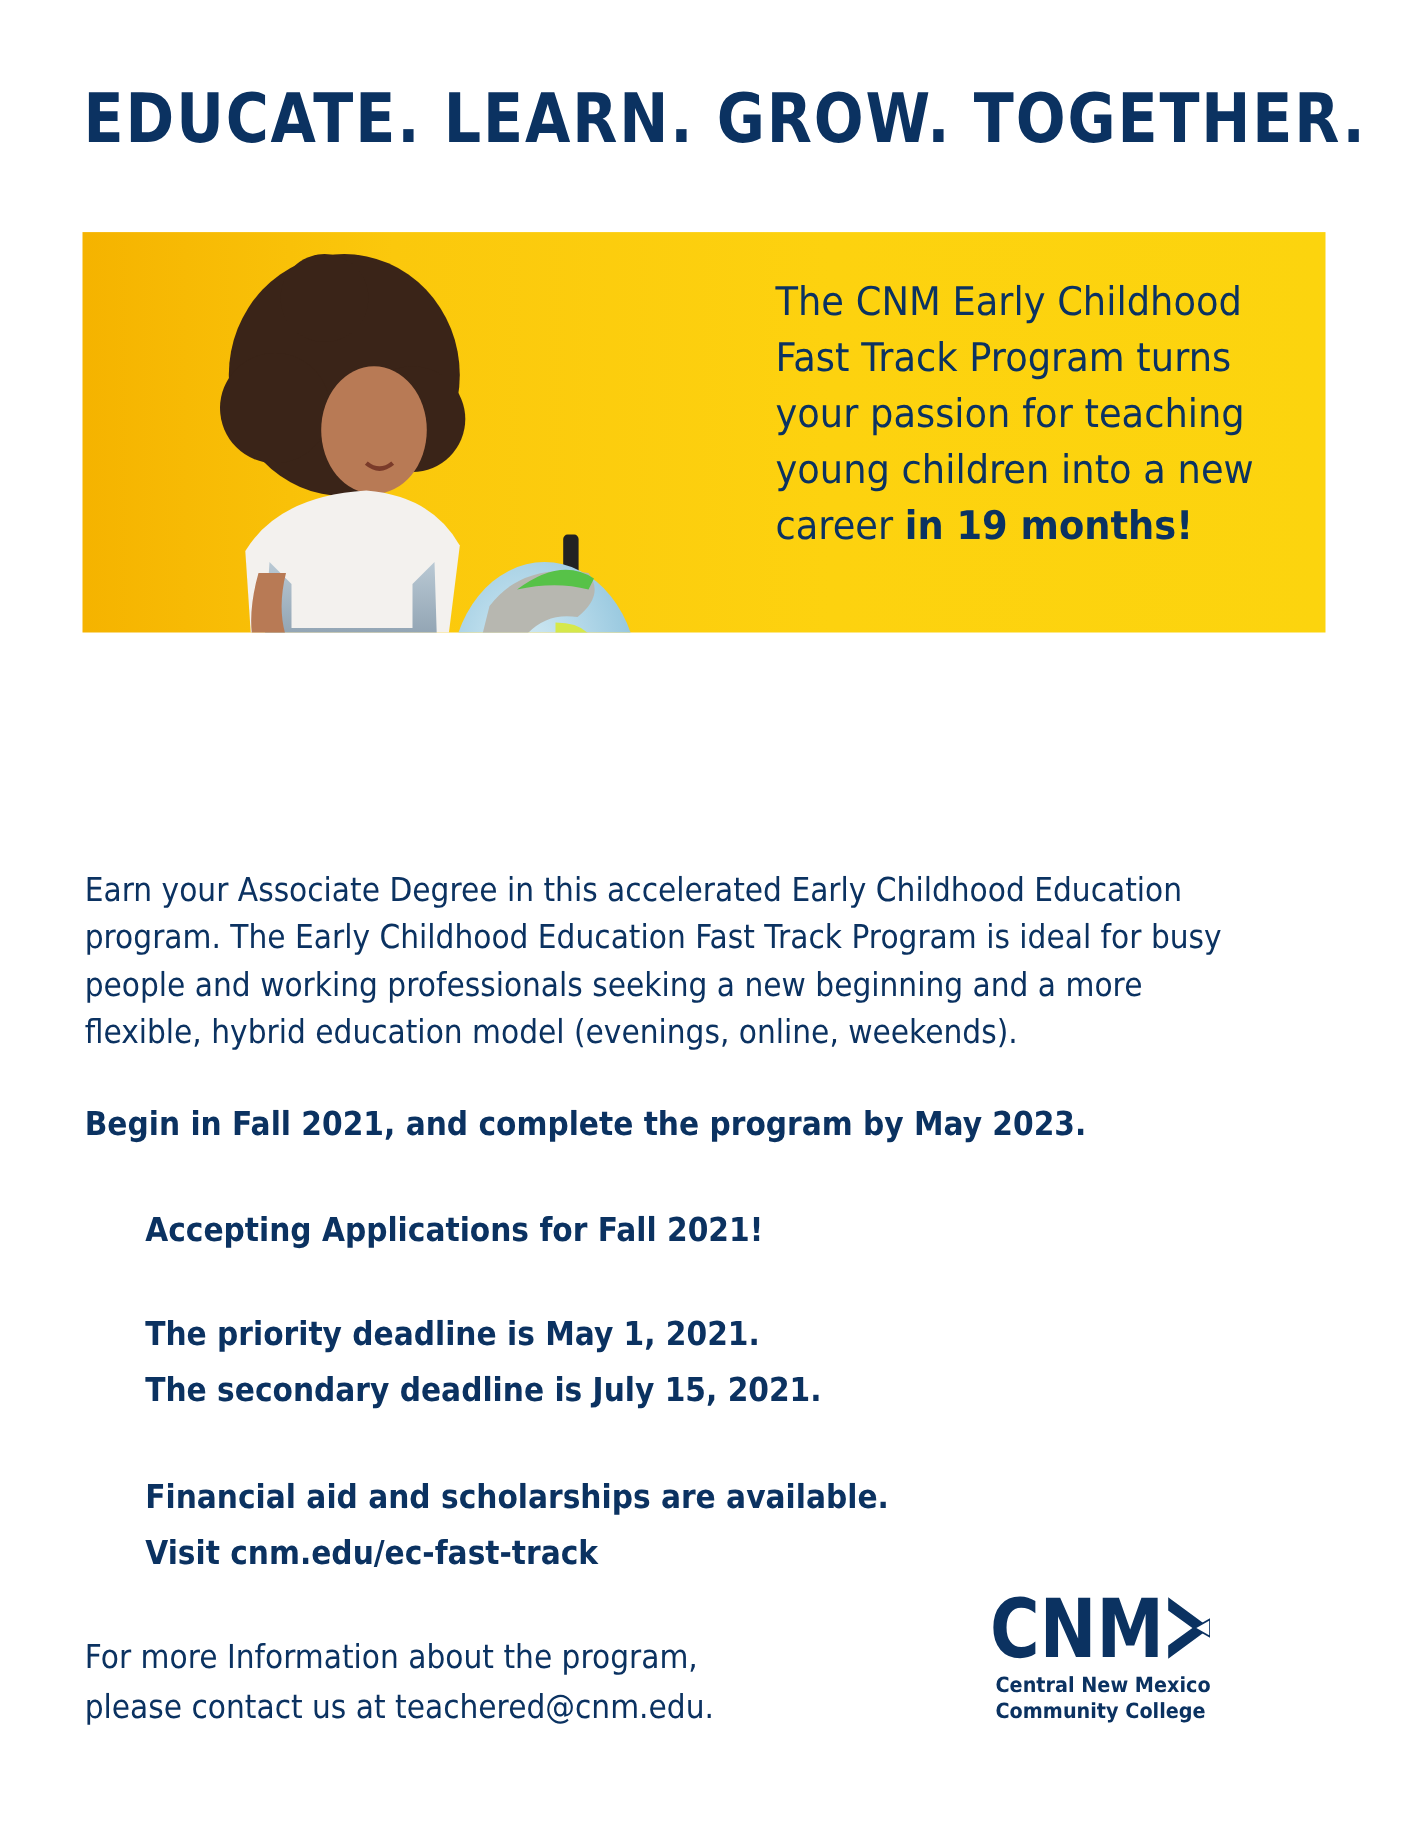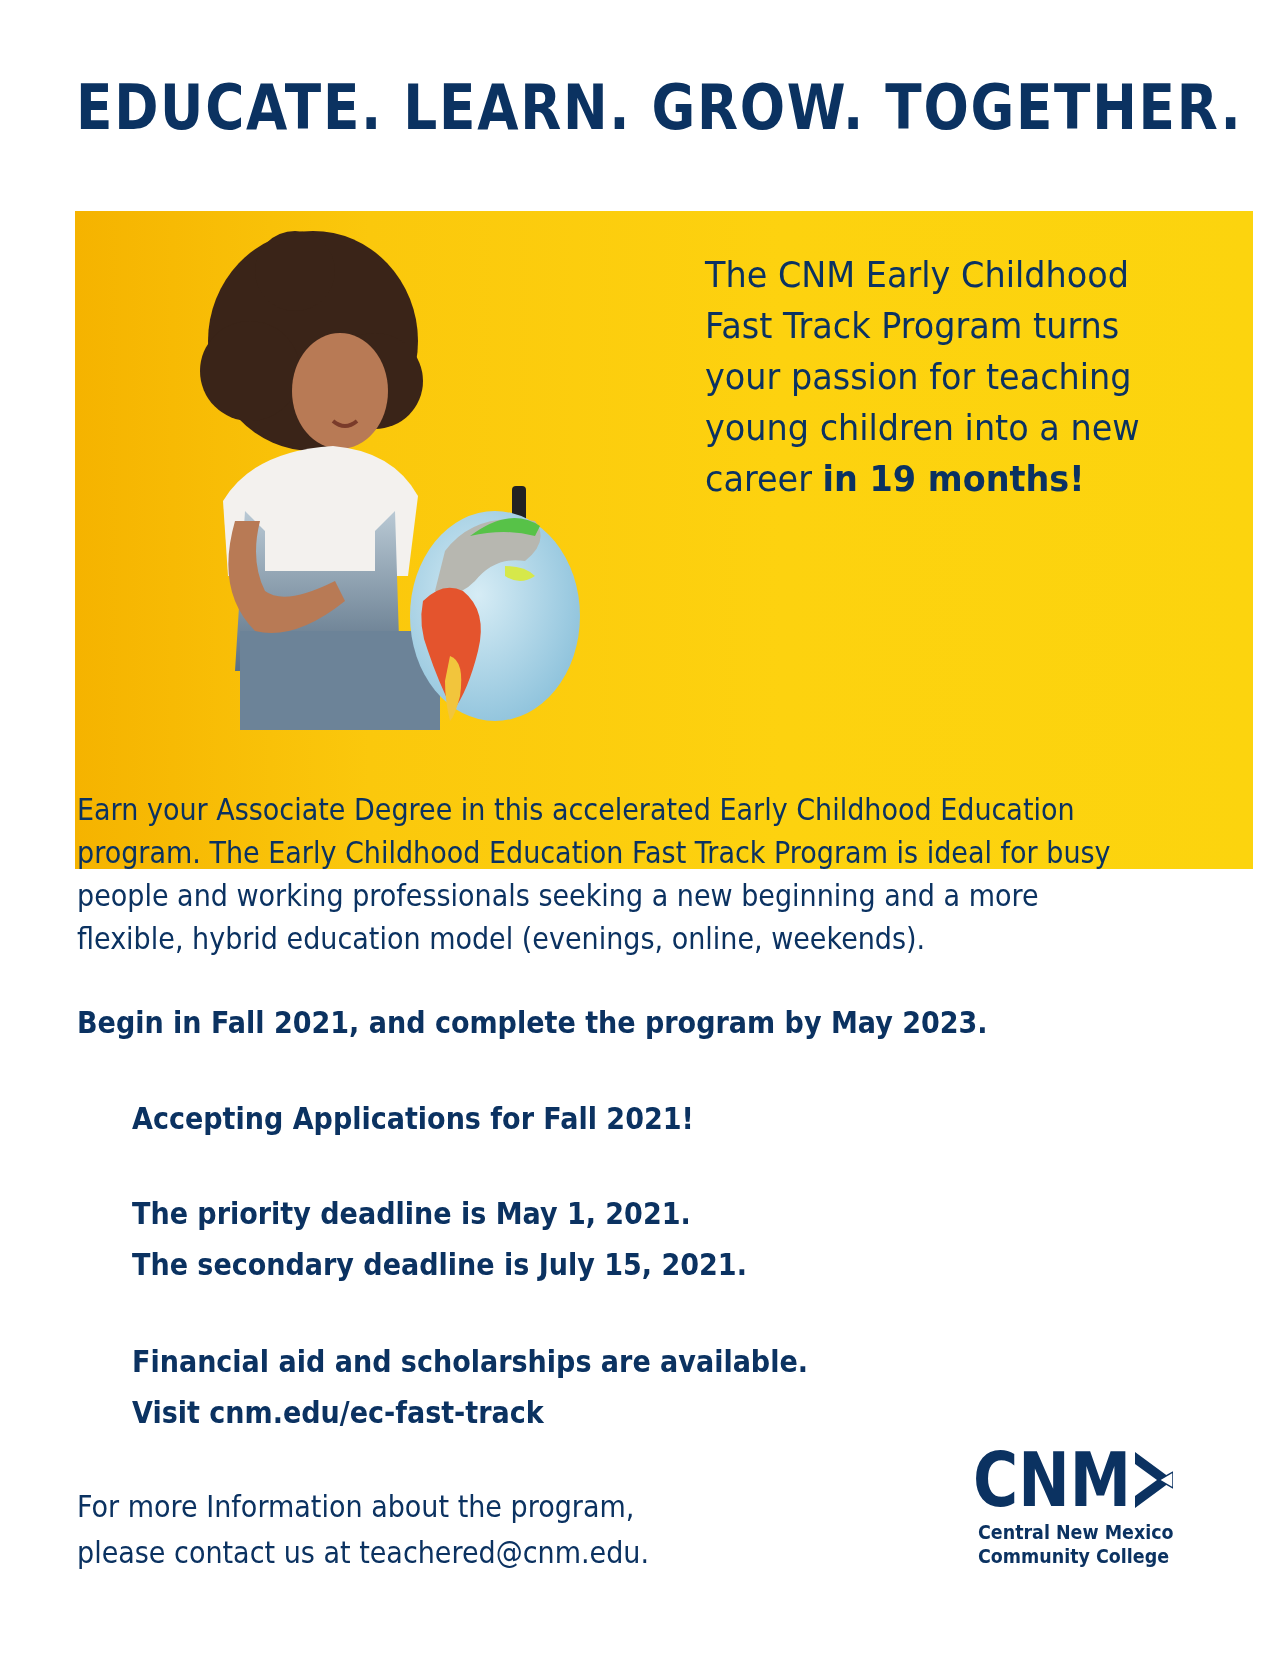--- a/index.html
+++ b/index.html
@@ -9,24 +9,23 @@
     color: #0b3261;
   }
   .headline {
     position: absolute; left: 76px; top: 70px; margin: 0;
     font-family: "DejaVu Sans", sans-serif;
     font-weight: bold; font-size: 62px; letter-spacing: 2px;
     transform: scaleX(0.86); transform-origin: left top;
     color: #0b3261; white-space: nowrap; line-height: 76px;
   }
   .banner {
-    position: absolute; left: 75px; top: 211px; width: 1130px; height: 658px;
+    position: absolute; left: 75px; top: 211px; width: 1130px; height: 364px;
     background: linear-gradient(90deg, #f5b300 0%, #fbc80c 25%, #fdd20f 60%, #fcd40e 100%);
     overflow: hidden;
-    padding-left: 48px;
   }
   .banner .photo {
     position: absolute; left: 0; top: 0; width: 600px; height: 519px;
   }
   .banner-text {
     position: absolute; left: 630px; top: 38px; width: 480px;
     font-size: 36px; line-height: 51px; color: #0b3261;
     transform: scaleX(0.93); transform-origin: left top;
   }
   .banner-text b { font-weight: bold; }
@@ -49,21 +48,21 @@
   .deadlines { top: 1188px; }
   .aid { top: 1336px; }
   .aid a { color: #0b3261; text-decoration: none; }
   .contact {
     position: absolute; left: 77px; top: 1484px; margin: 0;
     font-size: 30px; line-height: 46px; white-space: nowrap;
     transform: scaleX(0.90); transform-origin: left top;
   }
   .contact a { color: #0b3261; text-decoration: none; }
   .logo {
-    position: absolute; left: 973px; top: 1448px; width: 260px; height: 120px;
+    position: absolute; left: 900px; top: 1448px; width: 260px; height: 120px;
   }
   .logo .cnm {
     position: absolute; left: 0; top: 0; height: 62px; width: 200px;
   }
   .logo .sub {
     position: absolute; left: 5px; top: 72px; font-size: 19px; font-weight: bold;
     line-height: 24px; color: #0b3261; white-space: nowrap;
     transform: scaleX(0.92); transform-origin: left top;
   }
 </style>

